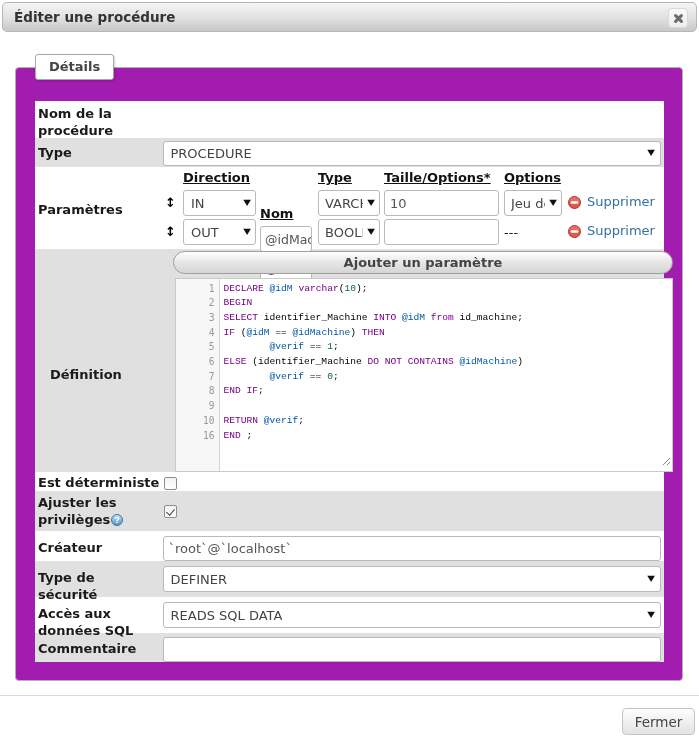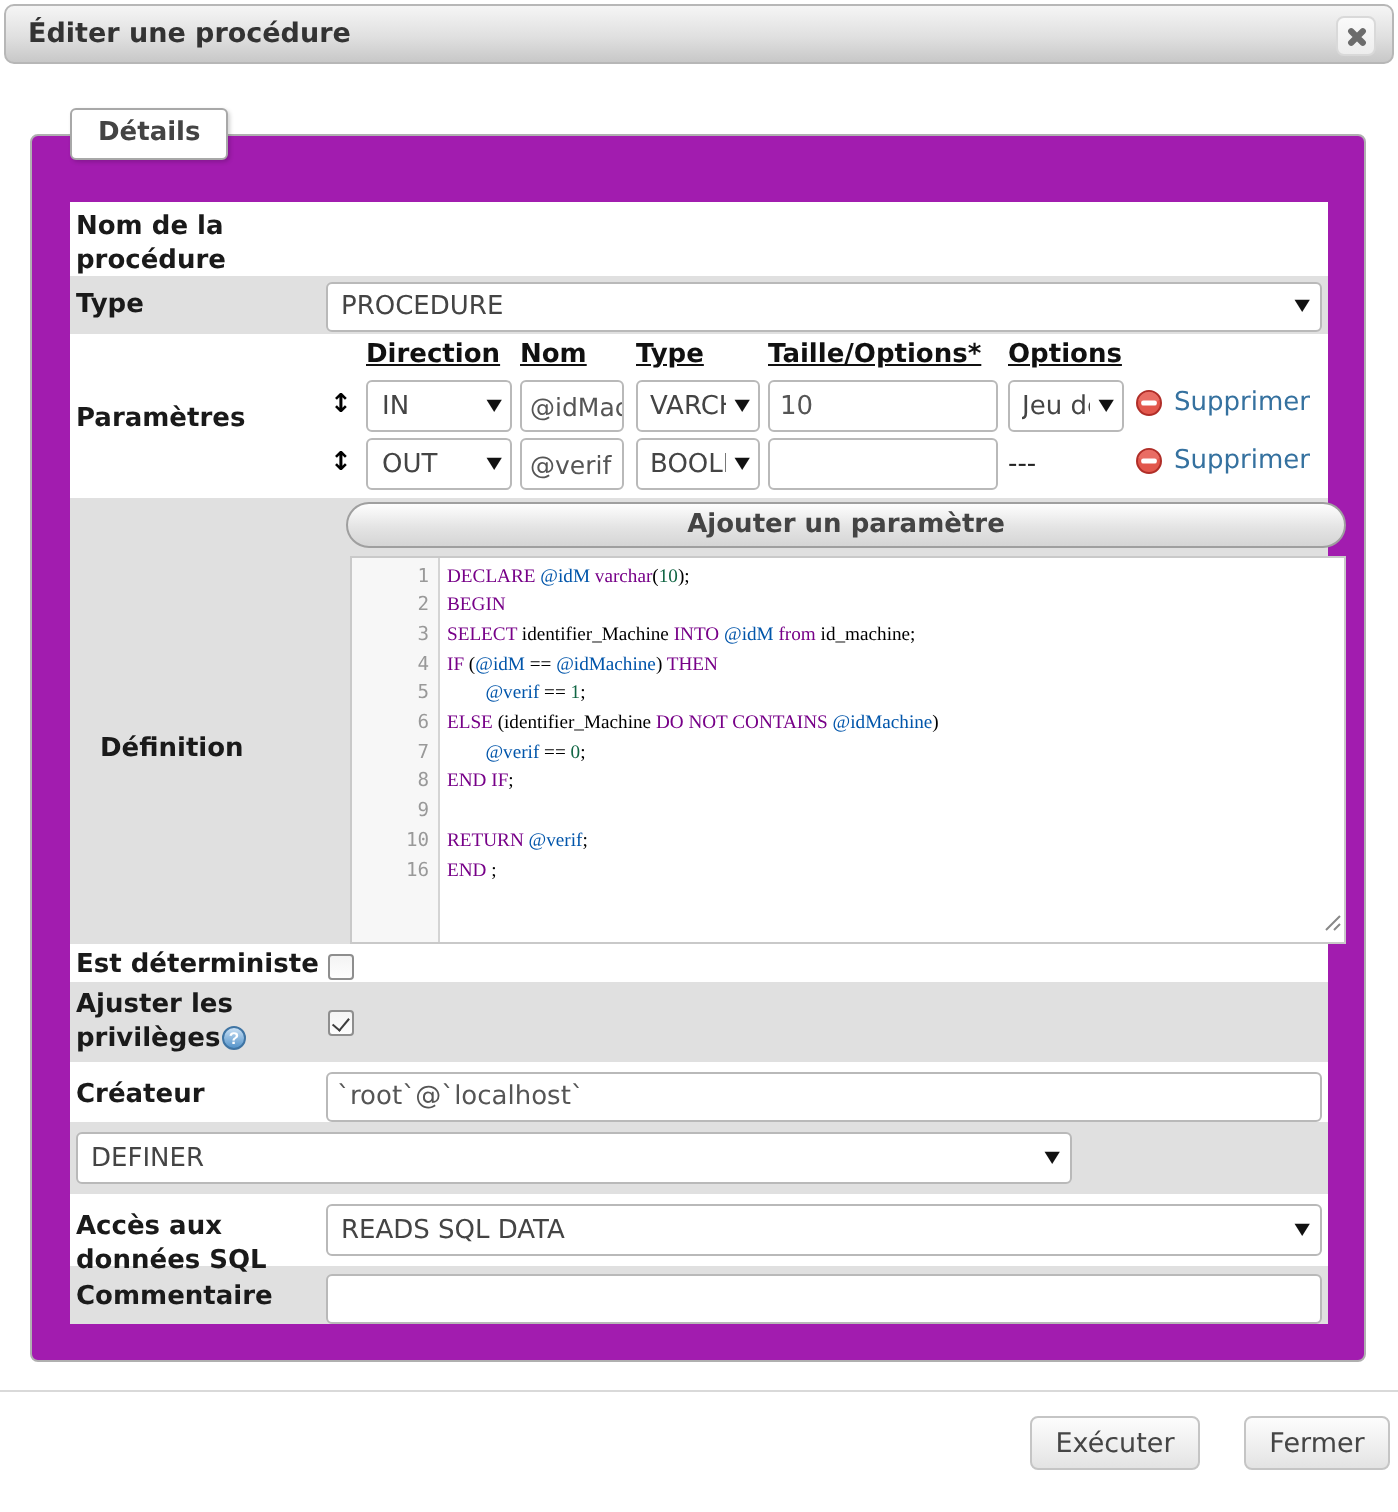--- a/index.html
+++ b/index.html
@@ -77,21 +77,21 @@
   
   .row-type { height: 29.5px; padding-top: 3px; }
   .row-type .selwrap { width: 498px; height: 25px; margin-left: 2.5px; }
 
   
   .row-params { height: 81.5px; padding-top: 3px; }
   .row-params .lbl { display: flex; align-items: center; padding-top: 0; }
   .params-grid { font-size: 0; }
   .pcol-handle { display: inline-block; width: 23px; }
   .pcol-dir    { display: inline-block; width: 77px; }
-  .pcol-nom    { display: inline-block; width: 58px; }
+  .pcol-nom    { display: inline-block; width: 58px; margin-top: 36px; }
   .pcol-type   { display: inline-block; width: 66px; }
   .pcol-size   { display: inline-block; width: 120px; }
   .pcol-opt    { display: inline-block; width: 64px; }
   .pcol-del    { display: inline-block; }
   .params-hdr { height: 20px; }
   .params-hdr span { font-size: 13px; font-weight: bold; color: #111; vertical-align: top; text-decoration: underline; }
   .param-row { height: 29px; }
   .param-row .pcol-handle, .param-row .pcol-dir, .param-row .pcol-nom,
   .param-row .pcol-type, .param-row .pcol-size, .param-row .pcol-opt,
   .param-row .pcol-del { vertical-align: top; }
@@ -123,21 +123,21 @@
   .editor {
     position: relative; margin: 3.5px 0 0 2.5px; width: 498px; height: 194px;
     border: 1px solid #c9c9c9; background: #fff; display: flex; overflow: hidden;
   }
   .editor .gutter {
     width: 44px; flex: 0 0 44px; background: #f7f7f7;
     border-right: 1px solid #d4d4d4; padding: 3px 4px 0 0; text-align: right;
   }
   .editor .gutter div { font-family: "DejaVu Sans Mono", monospace; font-size: 9.6px; line-height: 14.7px; color: #999; }
   .editor .code { flex: 1 1 auto; padding: 3px 0 0 4px; white-space: pre; overflow: hidden; }
-  .editor .code div { font-family: Liberation Serif, serif; font-size: 9.6px; line-height: 14.7px; color: #000; }
+  .editor .code div { font-family: Liberation Mono, monospace; font-size: 9.6px; line-height: 14.7px; color: #000; }
   .tk-k { color: #770088; }
   .tk-v { color: #0055aa; }
   .tk-n { color: #116644; }
   .tk-t { color: #000; }
   .resize-handle { position: absolute; right: 1px; bottom: 1px; cursor: nwse-resize; }
 
   
   .row-det { height: 19px; }
   .row-det .lbl { padding-top: 2px; }
   .row-priv { height: 40px; }
@@ -299,20 +299,21 @@
       </div>
 
       <div class="row white row-creator">
         <div class="lbl">Créateur</div>
         <div class="fld">
           <input class="txt" type="text" value="`root`@`localhost`" style="">
         </div>
       </div>
 
       <div class="row gray row-sec">
+        <div class="lbl">Type de sécurité</div>
         <div class="fld">
           <span class="selwrap">
             <select>
               <option>DEFINER</option>
             </select>
             <span class="sel-arrow">▼</span>
           </span>
         </div>
       </div>
 
@@ -332,17 +333,16 @@
         <div class="lbl">Commentaire</div>
         <div class="fld">
           <input class="txt" type="text" value="" style="">
         </div>
       </div>
 
     </div>
   </div>
 
   <div class="buttonpane">
-    <button class="btn btn-execute">Exécuter</button>
     <button class="btn btn-close">Fermer</button>
   </div>
 
 </div>
 
 </body></html>

